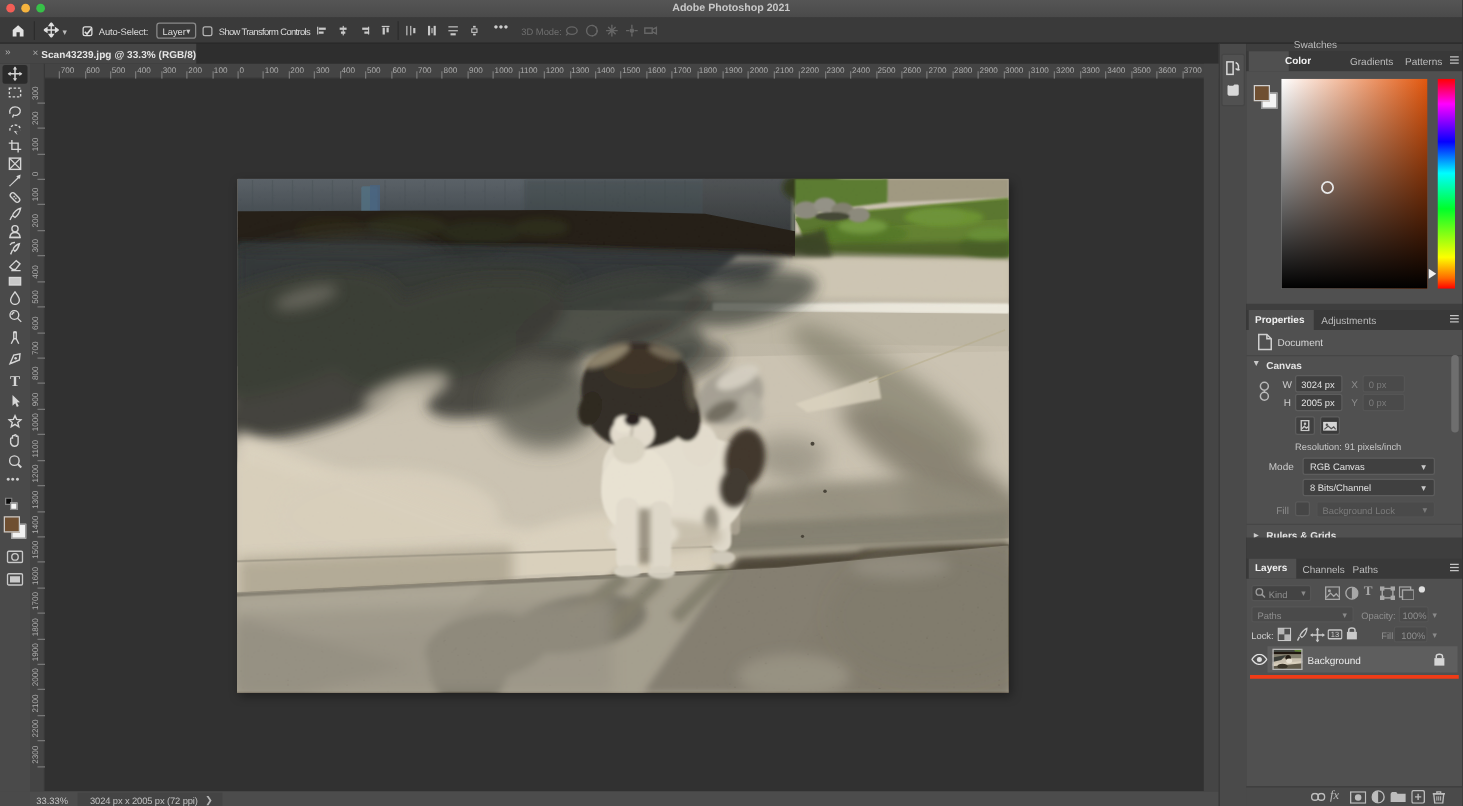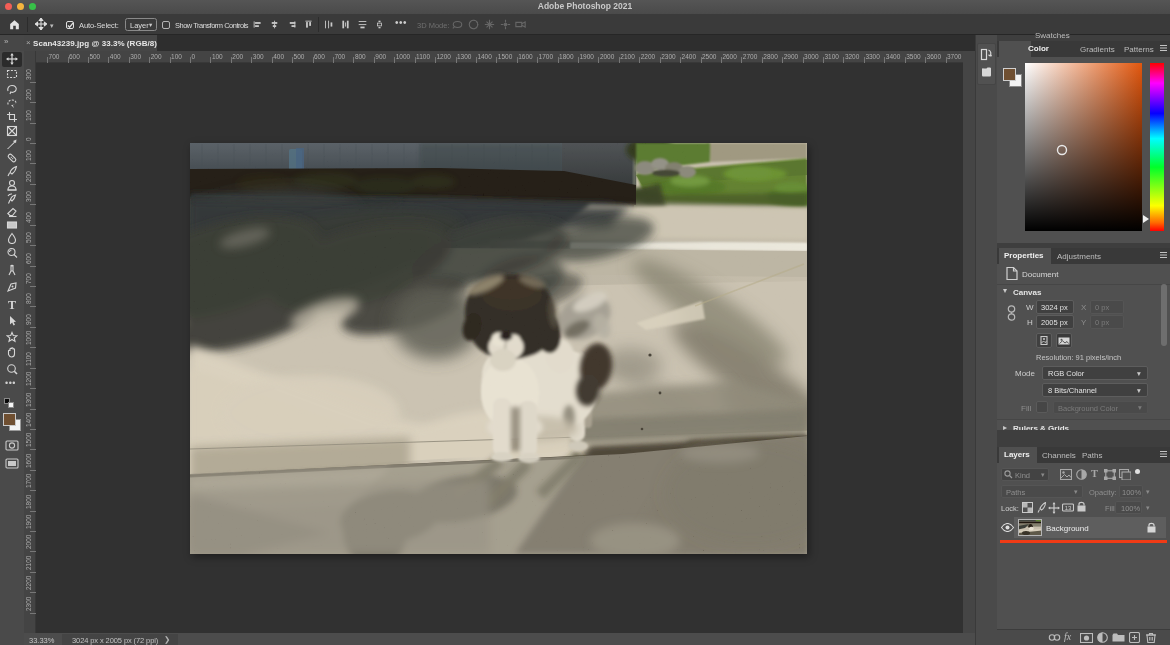--- a/index.html
+++ b/index.html
@@ -750,29 +750,29 @@
       </svg>
  <div class="abs" style="left:59px;top:69px;width:16px;height:15px;background:#3a3a3a;border:1px solid #5d5d5d;border-radius:2px;"></div>
  <svg class="abs" style="left:61px;top:72.5px;" width="12" height="8">
         <rect x="0.5" y="0.5" width="11" height="7" fill="#d6d6d6"></rect>
         <circle cx="3.5" cy="2.8" r="1" fill="#555"></circle>
         <path d="M1.5 6.5 L4.5 3.8 L7 6 L9 4.5 L10.5 6.5" stroke="#555" fill="none" stroke-width="1"></path>
       </svg>
  <div class="txt" style="left:39px;top:89px;font-size:7.5px;color:#c6c6c6;">Resolution: 91 pixels/inch</div>
  <div class="txt" style="left:18px;top:105px;font-size:8px;color:#cdcdcd;text-align:right;">Mode</div>
  <div class="abs" style="left:45px;top:101.5px;width:106px;height:14px;background:#404040;border:1px solid #5d5d5d;border-radius:2px;"></div>
- <div class="txt" style="left:51px;top:105px;font-size:7.5px;color:#e2e2e2;">RGB Color</div>
+ <div class="txt" style="left:51px;top:105px;font-size:7.5px;color:#e2e2e2;">RGB Canvas</div>
  <div class="txt" style="left:140px;top:104.5px;font-size:7.5px;color:#c9c9c9;">▾</div>
  <div class="abs" style="left:45px;top:118.5px;width:106px;height:14px;background:#404040;border:1px solid #5d5d5d;border-radius:2px;"></div>
  <div class="txt" style="left:51px;top:122px;font-size:7.5px;color:#e2e2e2;">8 Bits/Channel</div>
  <div class="txt" style="left:140px;top:121.5px;font-size:7.5px;color:#c9c9c9;">▾</div>
  <div class="txt" style="left:24px;top:140px;font-size:8px;color:#8d8d8d;">Fill</div>
  <div class="abs" style="left:39px;top:137px;width:12px;height:12px;background:#464646;border:1px solid #5a5a5a;border-radius:2px;"></div>
  <div class="abs" style="left:56px;top:136.5px;width:95px;height:13px;background:#4a4a4a;border:1px solid #525252;border-radius:2px;"></div>
- <div class="txt" style="left:61px;top:139.5px;font-size:7.5px;color:#7b7b7b;">Background Color</div>
+ <div class="txt" style="left:61px;top:139.5px;font-size:7.5px;color:#7b7b7b;">Background Lock</div>
  <div class="txt" style="left:141px;top:139px;font-size:7.5px;color:#7b7b7b;">▾</div>
  <div class="abs" style="left:0px;top:155px;width:173px;height:1px;background:#464646;"></div>
  <div class="txt" style="left:6px;top:159px;font-size:8px;color:#c9c9c9;">▸</div>
  <div class="txt" style="left:16px;top:160px;font-size:8px;font-weight:bold;color:#e4e4e4;">Rulers &amp; Grids</div>
 </div>
 <div class="abs" style="left:1161px;top:284px;width:6px;height:62px;background:#6e6e6e;border-radius:3px;"></div>
 
 <div class="abs" style="left:997px;top:447px;width:173px;height:16px;background:#393939;"></div>
 <div class="abs" style="left:999px;top:447px;width:38px;height:16px;background:#505050;"></div>
 <div class="txt" style="left:1004px;top:449.5px;font-size:8px;font-weight:bold;color:#f0f0f0;">Layers</div>

